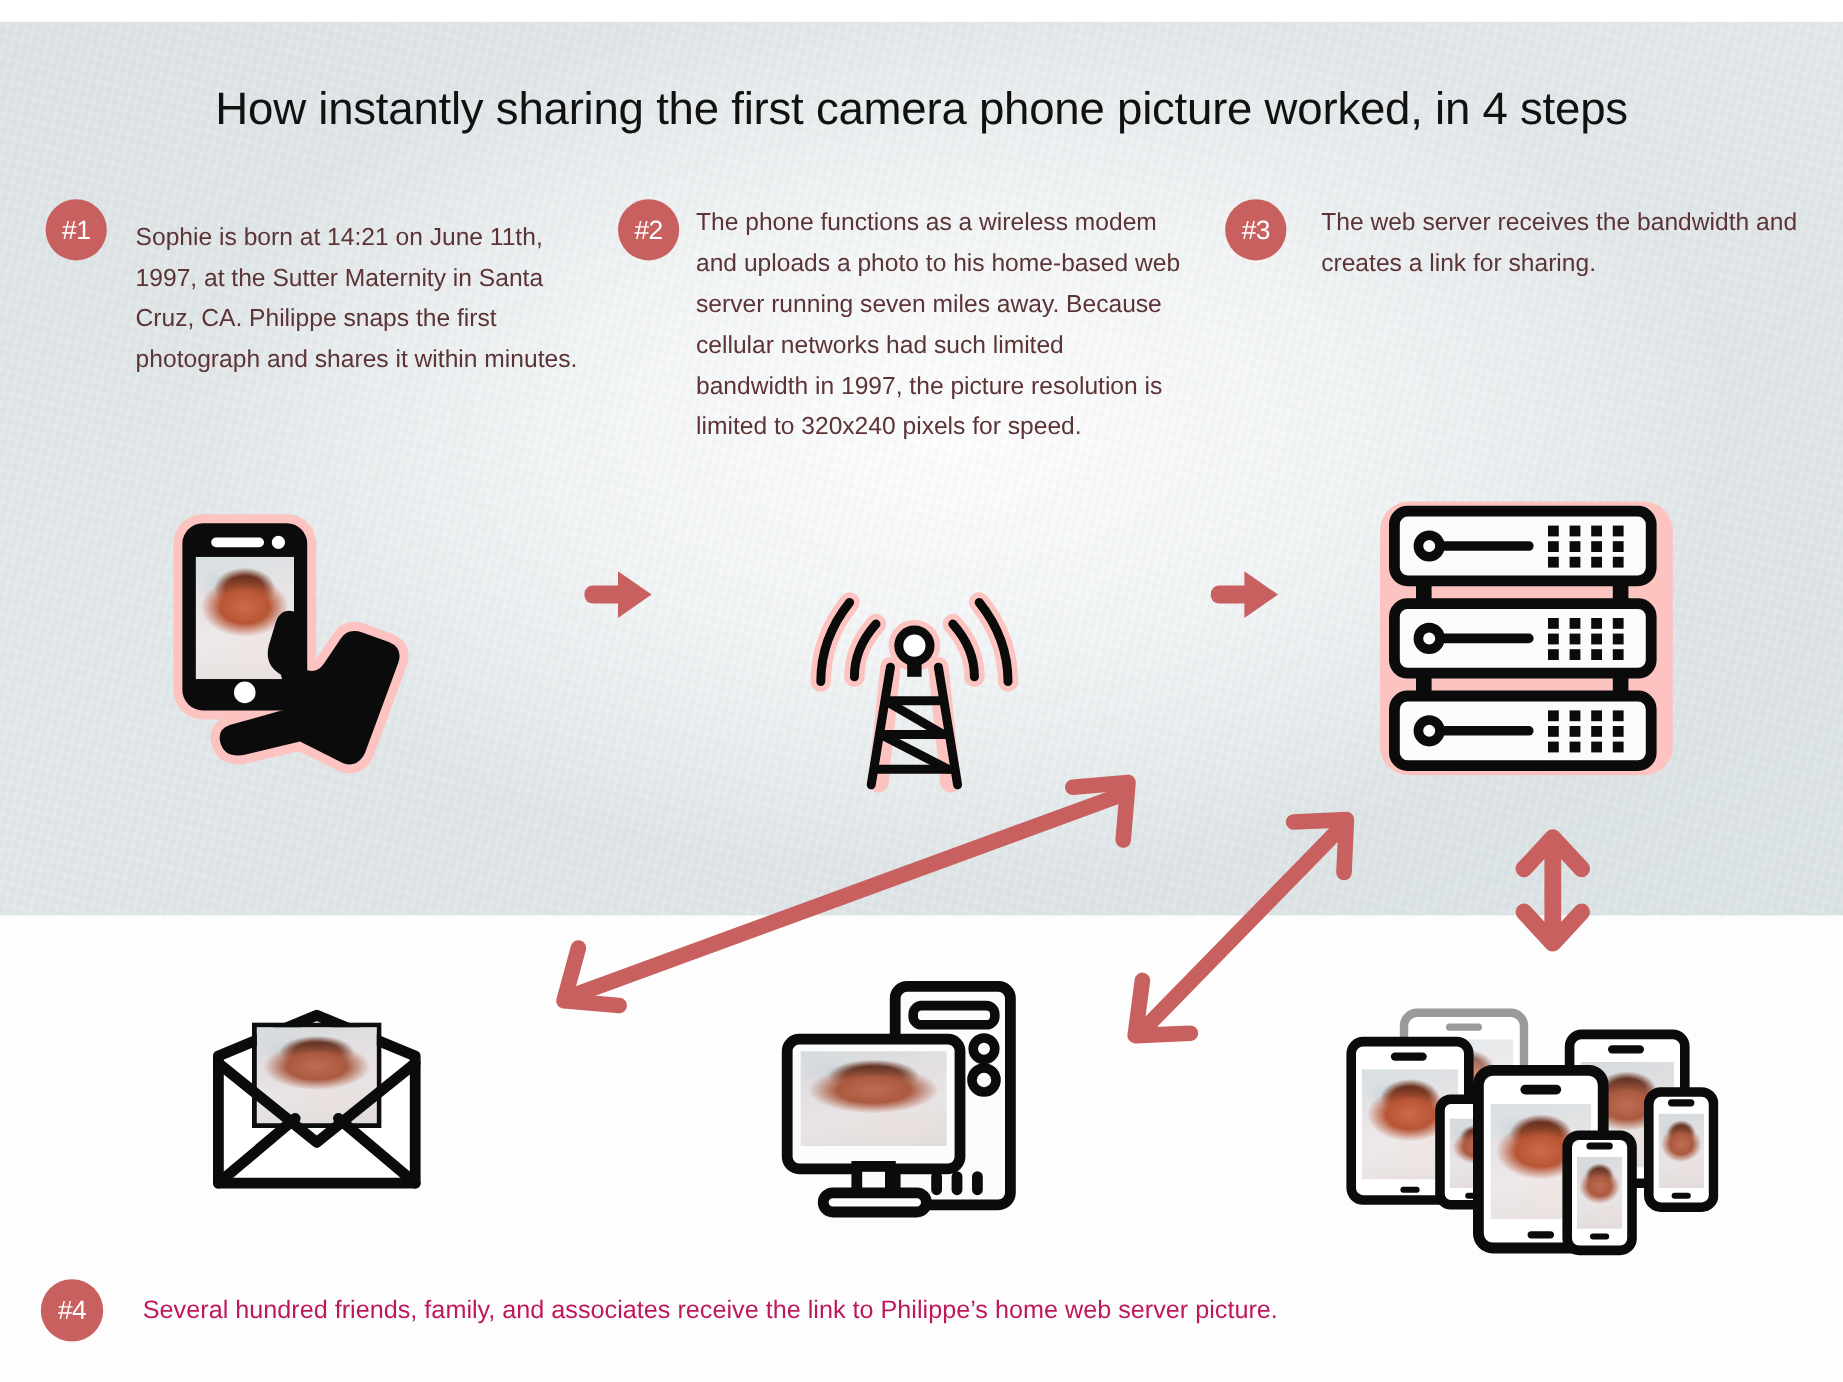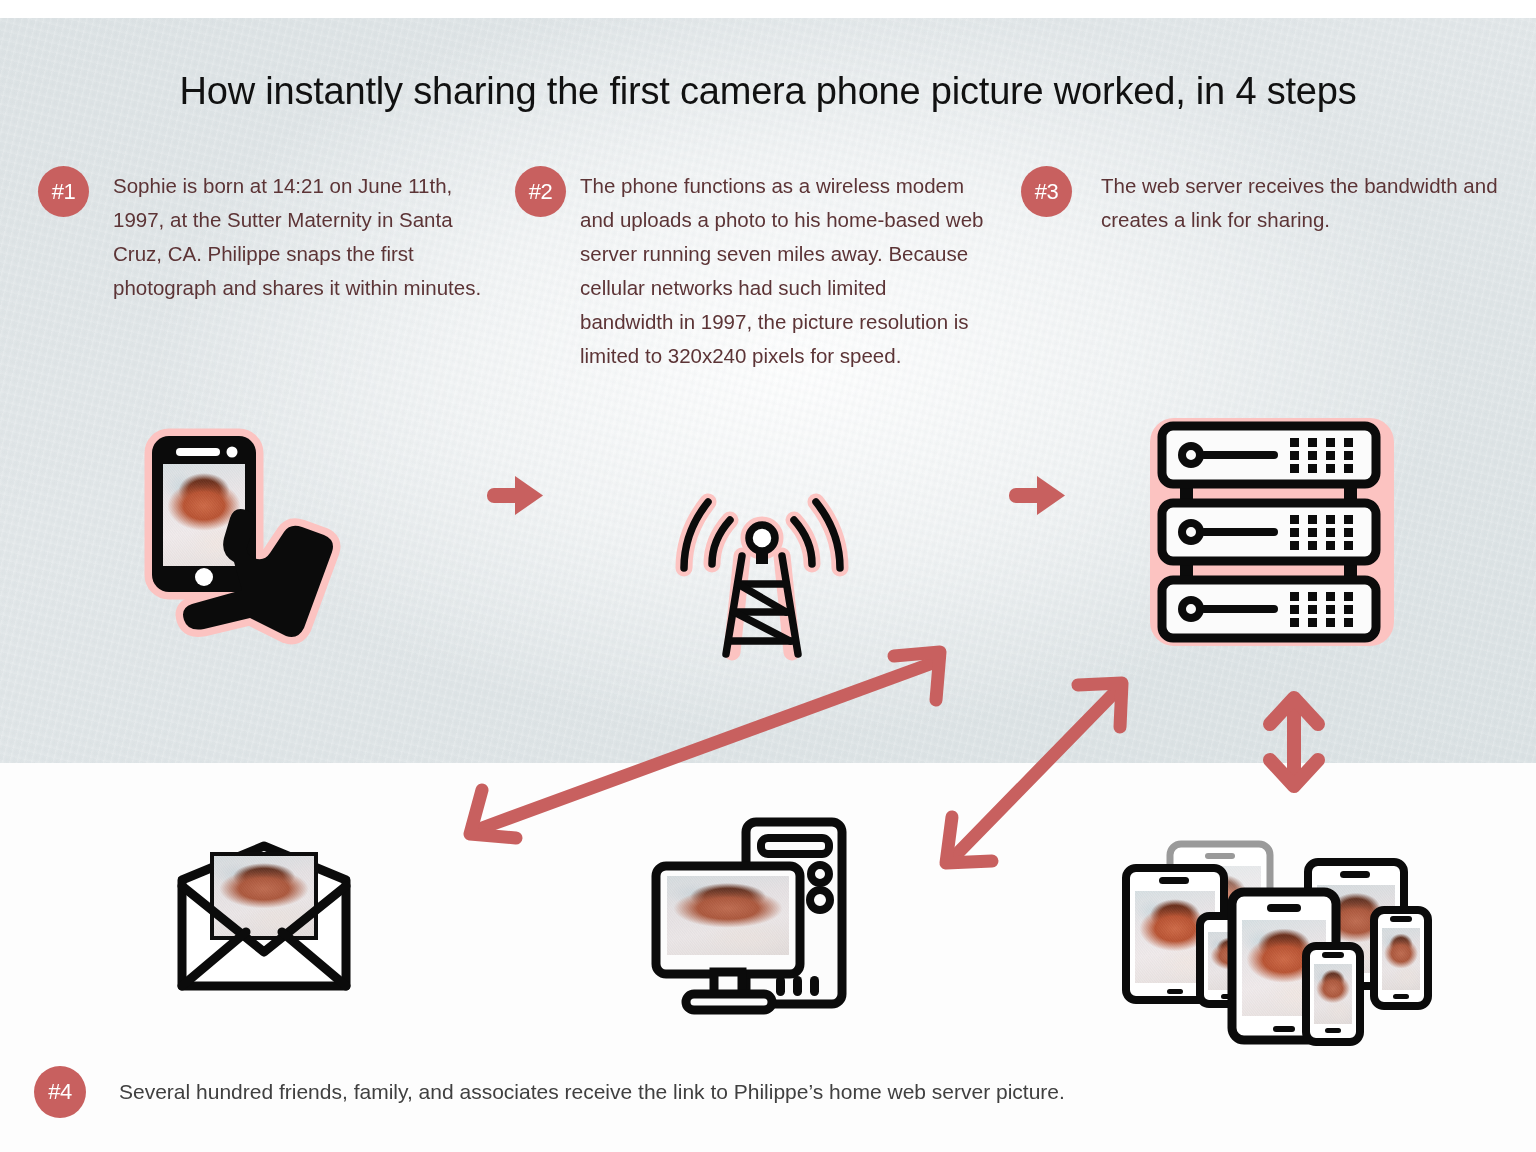--- a/index.html
+++ b/index.html
@@ -57,21 +57,21 @@
     color:#5c3436;
     font-size:20.5px;line-height:34px;
     font-weight:400;
   }
 
   
   .step4{position:absolute;left:34px;top:1046px;width:1460px;height:58px;}
   .step4 .badge{width:52px;height:52px;top:2px;}
   .step4 .s4text{
     position:absolute;left:85px;top:13px;
-    font-size:21px;color:#404040;line-height:30px;font-weight:400;
+    font-size:21px;color:#be185d;line-height:30px;font-weight:400;
   }
 
   
   .arrow-svg{position:absolute;overflow:visible;}
 
   
   .icon{position:absolute;}
 
   
   .baby{
@@ -99,21 +99,21 @@
 <div id="canvas">
 
   <div class="bg-top"></div>
   <div class="paper-noise"></div>
   <div class="bg-bottom"></div>
 
   <div class="title">How instantly sharing the first camera phone picture worked, in 4 steps</div>
 
   <div class="step" style="left:38px;top:148px;width:460px;">
     <div class="badge">#1</div>
-    <div class="step-text" style="left:75px;top:3px;width:385px;">Sophie is born at 14:21 on June 11th, 1997, at the Sutter Maternity in Santa Cruz, CA. Philippe snaps the first photograph and shares it within minutes.</div>
+    <div class="step-text" style="left:75px;top:15px;width:385px;">Sophie is born at 14:21 on June 11th, 1997, at the Sutter Maternity in Santa Cruz, CA. Philippe snaps the first photograph and shares it within minutes.</div>
   </div>
 
   <div class="step" style="left:515px;top:148px;width:490px;">
     <div class="badge">#2</div>
     <div class="step-text" style="left:65px;top:3px;width:405px;">The phone functions as a wireless modem and uploads a photo to his home-based web server running seven miles away. Because cellular networks had such limited bandwidth in 1997, the picture resolution is limited to 320x240 pixels for speed.</div>
   </div>
 
   <div class="step" style="left:1021px;top:148px;width:490px;">
     <div class="badge">#3</div>
     <div class="step-text" style="left:80px;top:3px;width:400px;">The web server receives the bandwidth and creates a link for sharing.</div>

